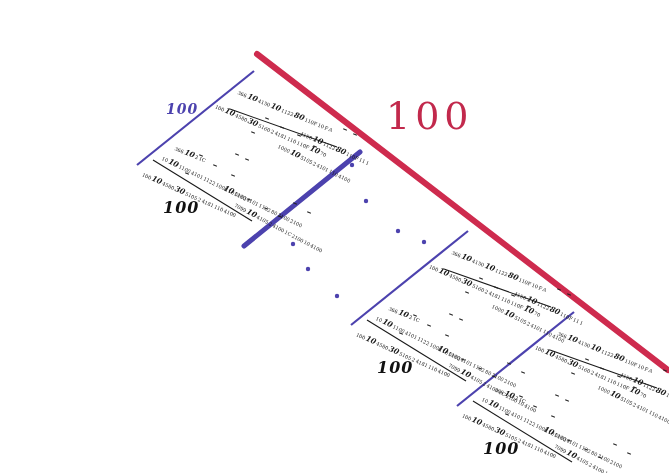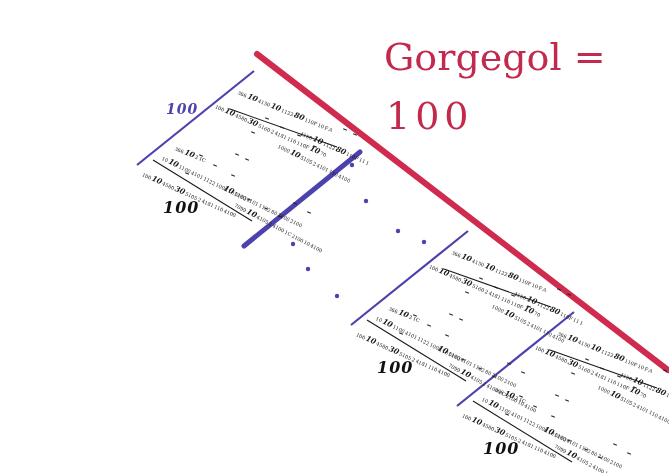--- a/index.html
+++ b/index.html
@@ -139,17 +139,16 @@
       <div class="dash" style="left: 505px; top: 414px;"></div>
       <div class="dash" style="left: 551px; top: 416px;"></div>
       <div class="dash" style="left: 567px; top: 440px;"></div>
       <div class="dash" style="left: 584px; top: 449px;"></div>
       <div class="dash" style="left: 598px; top: 457px;"></div>
       <div class="dash" style="left: 613px; top: 444px;"></div>
       <div class="dash" style="left: 627px; top: 453px;"></div>
       <div class="unit-label" style="left: 483px; top: 441px;">100</div>
     </div>
 
-  <div id="title-line1" class="title-line">Gorgegol =</div>
   <div id="title-line2" class="title-line">100</div>
 
   <div class="blue-label">100</div>
 </div>
 
 </body></html>

